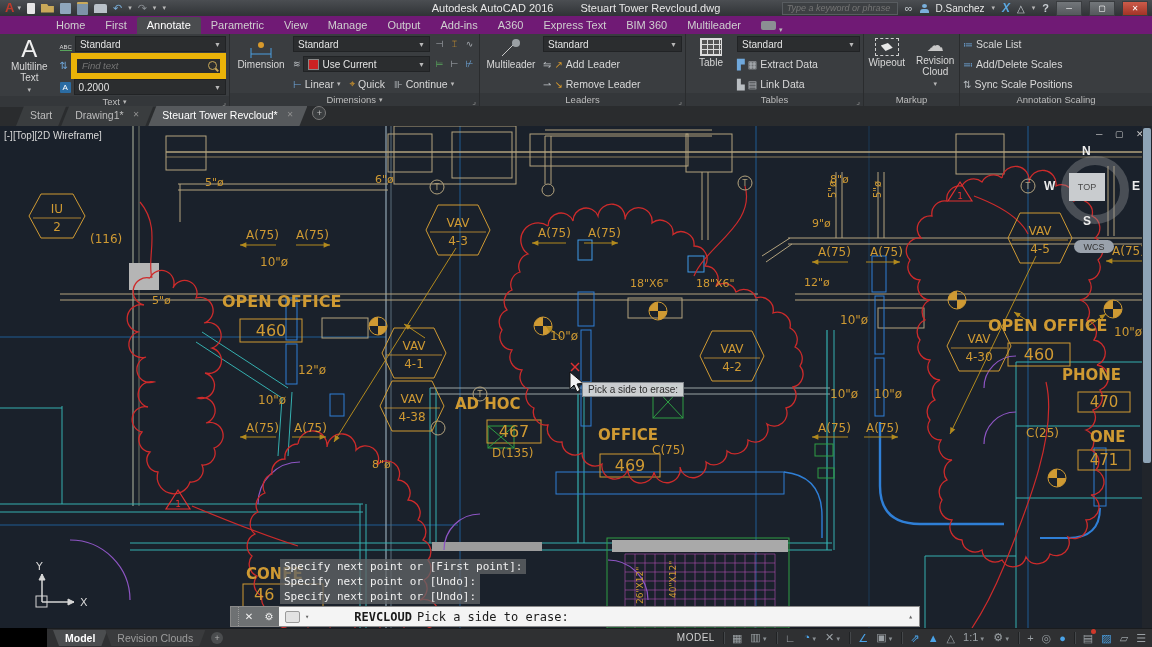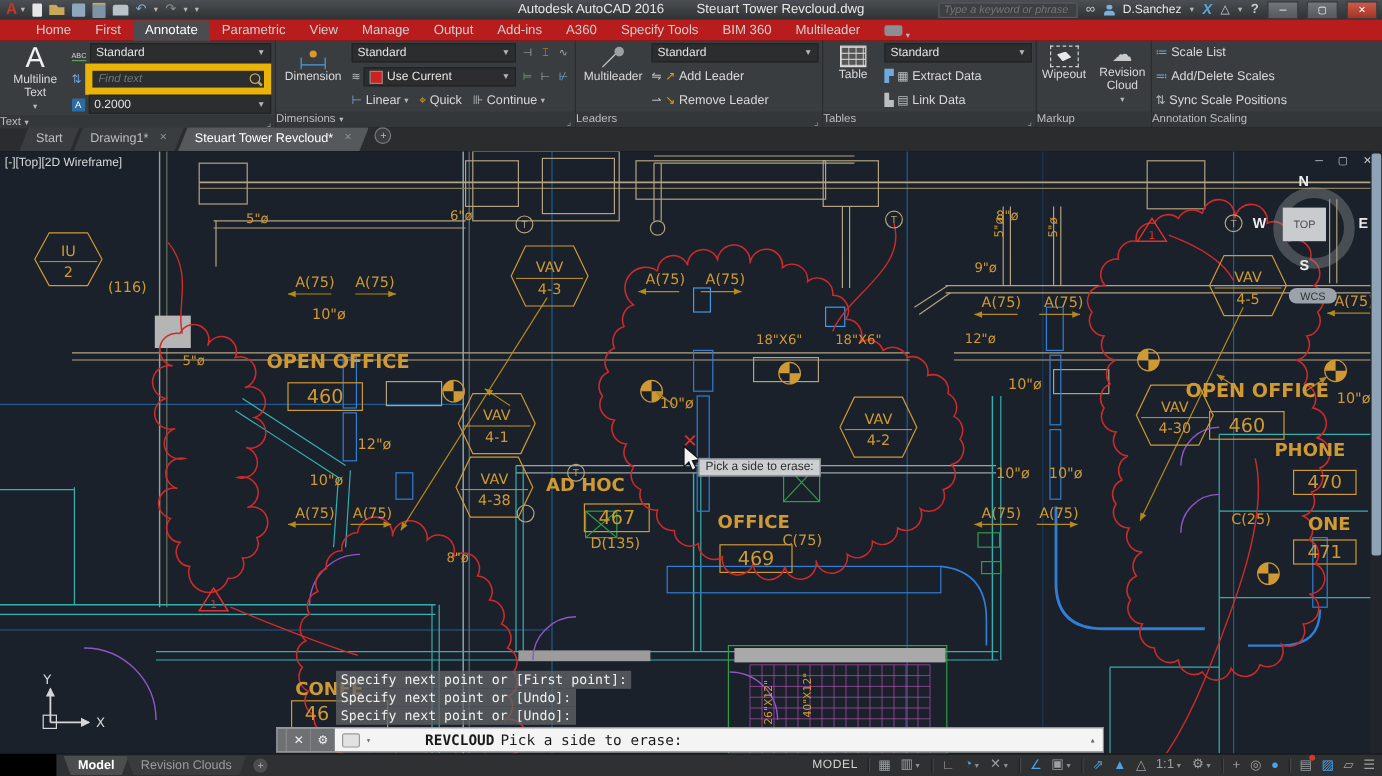--- a/index.html
+++ b/index.html
@@ -29,30 +29,30 @@
   .person{width:9px;height:9px;position:relative;}
   .person::before{content:"";position:absolute;width:5px;height:4px;border-radius:50%;background:#7ab0dc;left:2px;top:0;}
   .person::after{content:"";position:absolute;width:9px;height:4px;border-radius:3px 3px 0 0;background:#7ab0dc;bottom:0;}
   .xchg{color:#5aa7e0;font-weight:bold;font-style:italic;font-size:12px;}
   .a360{color:#c8cdd2;font-size:10px;}
   .help{color:#c8cdd2;font-size:11px;font-weight:bold;}
   .winbtn{width:24px;height:13px;background:linear-gradient(#73777b,#55585c);border:1px solid #3a3d40;
           color:#fff;font-size:8px;display:flex;align-items:center;justify-content:center;}
   .winbtn.close{background:linear-gradient(#cc5c4a,#a33326);}
   
-  #menubar{height:18px;background:#b91c1c;display:flex;align-items:flex-end;padding-left:20px;font-size:11px;color:#cfcfcf;}
+  #menubar{height:18px;background:#701a75;display:flex;align-items:flex-end;padding-left:46px;font-size:11px;color:#cfcfcf;}
   .mtab{padding:2px 10px 3px;cursor:default;}
   .mtab.active{background:#4a4c4f;color:#fff;border-radius:2px 2px 0 0;}
   .camera{width:15px;height:9px;background:#8b8f93;border-radius:2px;margin:0 3px 4px 10px;}
   
   #ribbon{height:72px;background:#3a3d40;display:flex;color:#d8d8d8;}
   .panel{border-right:1px solid #2a2c2e;display:flex;flex-direction:column;box-sizing:border-box;}
   .pbody{flex:1;display:flex;padding:2px 3px 1px 3px;gap:4px;}
   .ptitle{height:13px;background:#34373a;color:#bdbdbd;font-size:9.5px;display:flex;align-items:center;
-          justify-content:flex-start;gap:3px;position:relative;}
+          justify-content:center;gap:3px;position:relative;}
   .launch{position:absolute;right:3px;bottom:0;color:#9a9a9a;font-size:8px;}
   .car{font-size:7px;color:#b8b8b8;}
   .bigbtn{display:flex;flex-direction:column;align-items:center;justify-content:flex-start;text-align:center;
           font-size:10px;line-height:11px;gap:1px;padding-top:2px;}
   .rows{display:flex;flex-direction:column;justify-content:space-between;}
   .rrow{display:flex;align-items:center;gap:3px;height:16px;}
   .drop{background:#2b2d2f;border:1px solid #212325;height:14px;display:flex;align-items:center;
         padding:0 4px;font-size:10px;color:#e4e4e4;flex:1;}
   .drop .dcar{margin-left:auto;font-size:7px;color:#b8b8b8;}
   .rbtn{display:flex;align-items:center;gap:3px;font-size:10.5px;white-space:nowrap;}
@@ -175,21 +175,21 @@
   <span id="menu-tabs" style="display:flex">
       <span class="mtab">Home</span>
       <span class="mtab">First</span>
       <span class="mtab active">Annotate</span>
       <span class="mtab">Parametric</span>
       <span class="mtab">View</span>
       <span class="mtab">Manage</span>
       <span class="mtab">Output</span>
       <span class="mtab">Add-ins</span>
       <span class="mtab">A360</span>
-      <span class="mtab">Specify Tools</span>
+      <span class="mtab">Express Text</span>
       <span class="mtab">BIM 360</span>
       <span class="mtab">Multileader</span>
     </span>
   <span class="camera"></span>
   <span class="tcar">▾</span>
 </div>
 
 <div id="ribbon">
 
   <div class="panel" style="width:230px">

